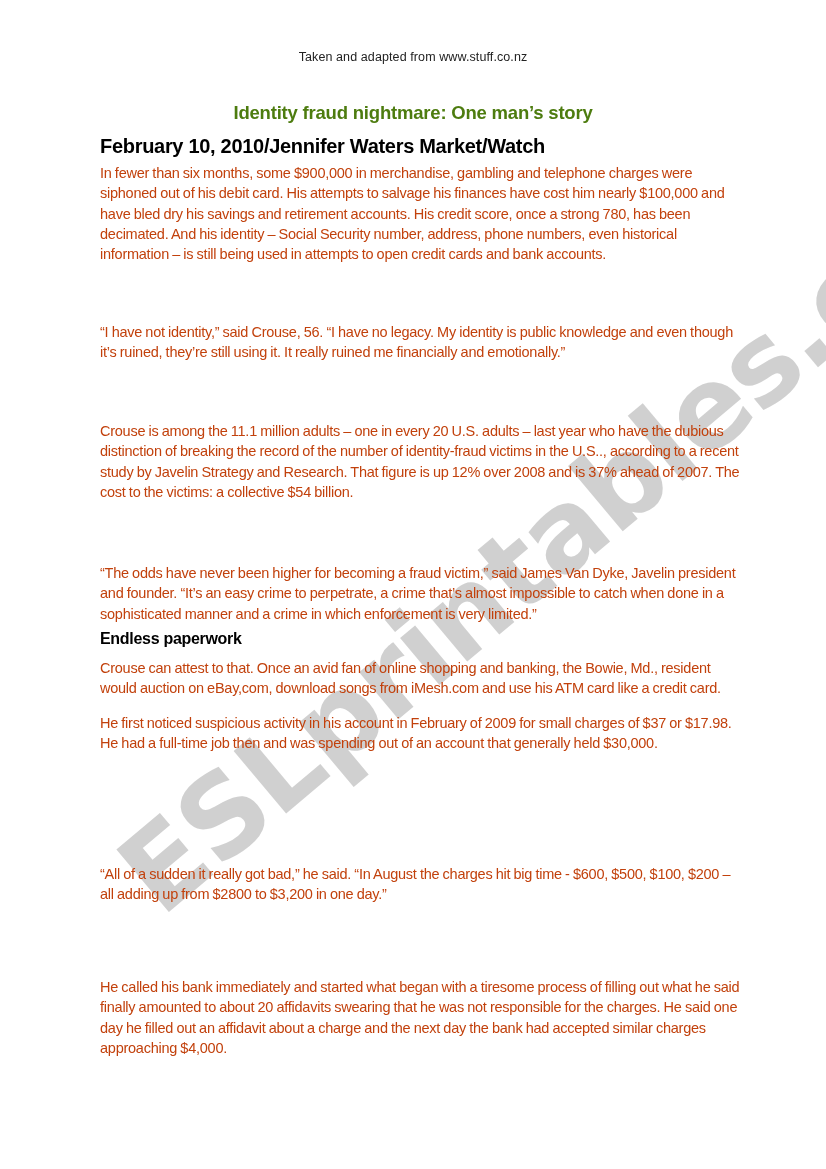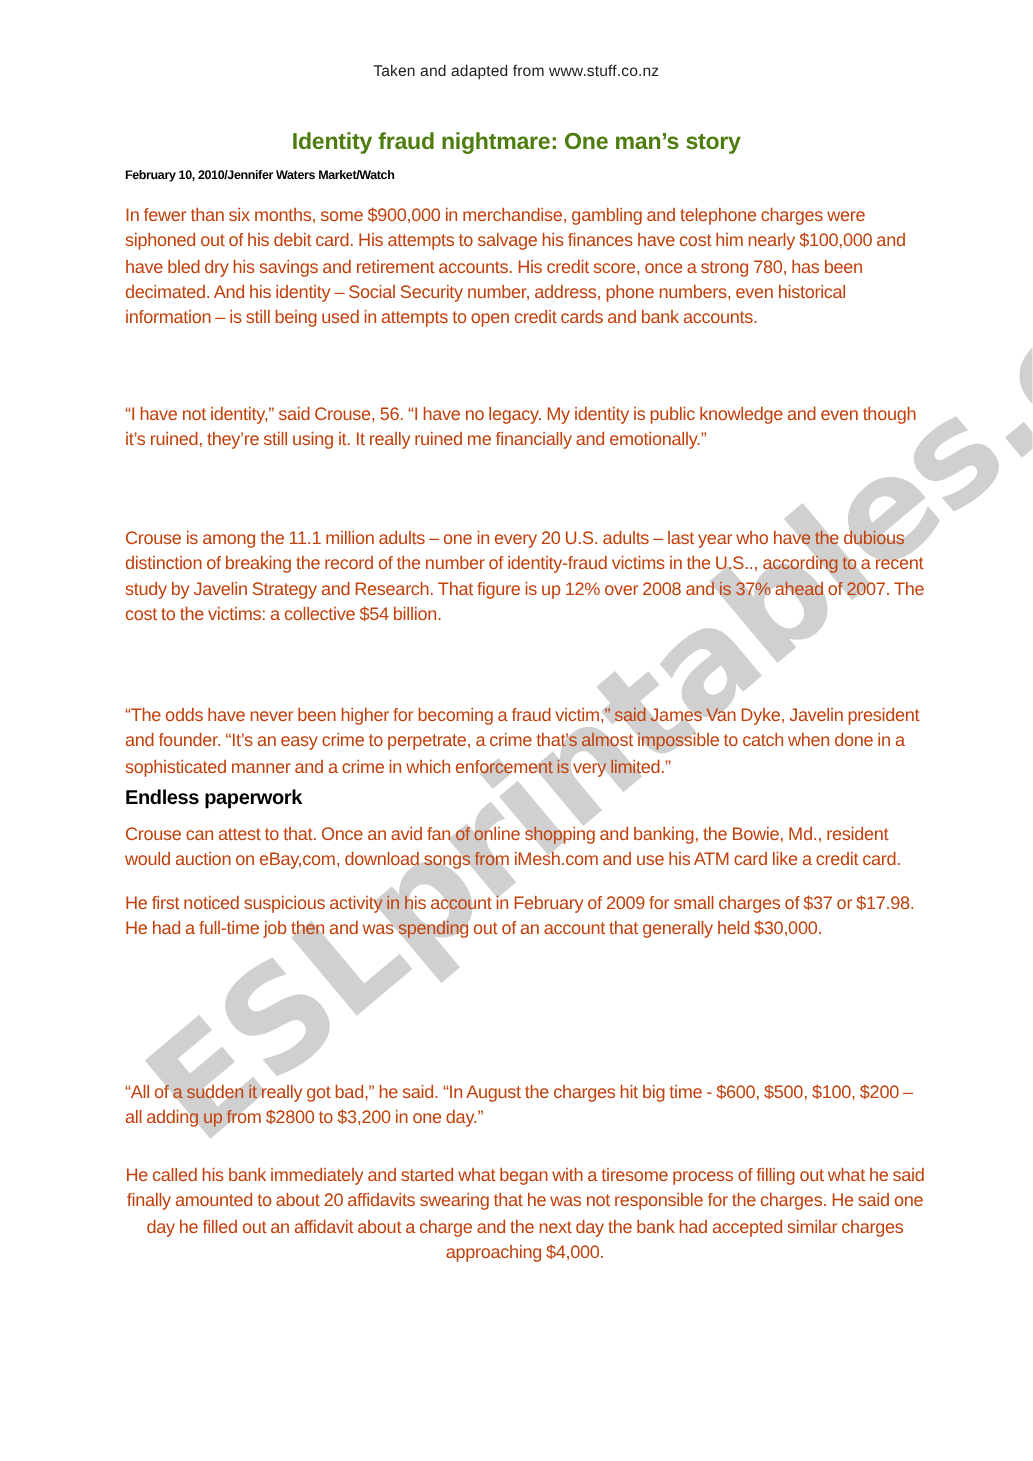--- a/index.html
+++ b/index.html
@@ -38,21 +38,21 @@
       text-align: center;
       font-size: 18.5px;
       font-weight: bold;
       color: #4d7c0f;
       letter-spacing: -0.2px;
     }
     .byline {
       position: absolute;
       top: 135px;
       left: 100px;
-      font-size: 10px;
+      font-size: 20px;
       font-weight: bold;
       color: #000;
       letter-spacing: -0.3px;
     }
     .para {
       position: absolute;
       left: 100px;
       width: 640px;
       font-size: 14.5px;
       line-height: 20.3px;
@@ -111,15 +111,15 @@
     <p class="para" style="top:539px;margin-top:24px;">“The odds have never been higher for becoming a fraud victim,” said James Van Dyke, Javelin president and founder.  “It’s an easy crime to perpetrate, a crime that’s almost impossible to catch when done in a sophisticated manner and a crime in which enforcement is very limited.”</p>
 
     <div class="subheading" style="top:630px;">Endless paperwork</div>
 
     <p class="para" style="top:658px;">Crouse can attest to that.  Once an avid fan of online shopping and banking, the Bowie, Md., resident would auction on eBay,com, download songs from iMesh.com and use his ATM card like a credit card.</p>
 
     <p class="para" style="top:713px;">He first noticed suspicious activity in his account in February of 2009 for small charges of $37 or $17.98.  He had a full-time job then and was spending out of an account that generally held $30,000.</p>
 
     <p class="para" style="top:852px;margin-top:12px;">“All of a sudden it really got bad,” he said.  “In August the charges hit big time - $600, $500, $100, $200 – all adding up from $2800 to $3,200 in one day.”</p>
 
-    <p class="para" style="top:931px;text-align:center;">He called his bank immediately and started what began with a tiresome process of filling out what he said finally amounted to about 20 affidavits swearing that he was not responsible for the charges.  He said one day he filled out an affidavit about a charge and the next day the bank had accepted similar charges approaching $4,000.</p>
+    <p class="para" style="top:977px;">He called his bank immediately and started what began with a tiresome process of filling out what he said finally amounted to about 20 affidavits swearing that he was not responsible for the charges.  He said one day he filled out an affidavit about a charge and the next day the bank had accepted similar charges approaching $4,000.</p>
   </div>
 </div>
 
 </body></html>

